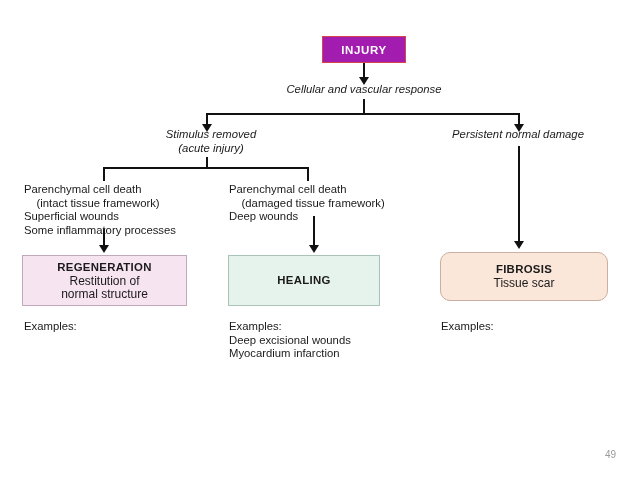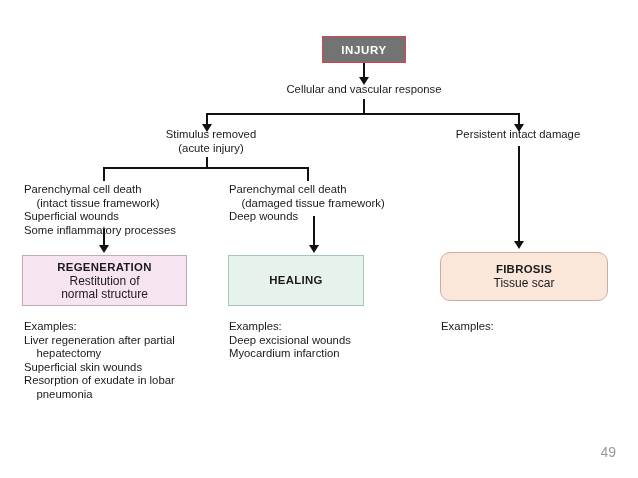--- a/index.html
+++ b/index.html
@@ -17,30 +17,30 @@
   }
 
   
   .txt {
     position: absolute;
     color: #1a1a1a;
     font-size: 11.3px;
     line-height: 13.6px;
     white-space: pre;
   }
-  .txt.center { text-align: center; }
+  .txt.center { text-align: center; font-style: italic; }
 
   
   .injury-box {
     position: absolute;
     left: 322px;
     top: 36px;
     width: 84px;
     height: 27px;
-    background: #737373;
+    background: #a21caf;
     border: 1px solid #d8434c;
     box-sizing: border-box;
     display: flex;
     align-items: center;
     justify-content: center;
   }
   .injury-label {
     color: #ffffff;
     font-size: 11.5px;
     font-weight: bold;
@@ -77,21 +77,21 @@
     left: 22px;
     top: 255px;
     width: 165px;
     height: 51px;
     background: #f7e4f1;
     border-color: #bfa9bb;
   }
   #box-healing {
     left: 228px;
     top: 255px;
-    width: 136px;
+    width: 152px;
     height: 51px;
     background: #e6f3ec;
     border-color: #a9c4b6;
   }
   #box-fibrosis {
     left: 440px;
     top: 252px;
     width: 168px;
     height: 49px;
     background: #fbe6da;
@@ -114,21 +114,21 @@
     border-left: 5px solid transparent;
     border-right: 5px solid transparent;
     border-top: 8px solid #111111;
   }
 
   
   #page-number {
     position: absolute;
     right: 22px;
     bottom: 18px;
-    font-size: 14px;
+    font-size: 10px;
     color: #9a9a9a;
   }
 </style>
 </head>
 <body>
 
 <div id="canvas">
 
   <div class="injury-box">
     <span class="injury-label">INJURY</span>
@@ -144,21 +144,21 @@
   <div class="line hline" style="left:206px; top:113px; width:314px;"></div>
 
   <div class="line vline" style="left:206px; top:113px; height:12px;"></div>
   <div class="arrowhead" style="left:202px; top:124px;"></div>
 
   <div class="line vline" style="left:518px; top:113px; height:12px;"></div>
   <div class="arrowhead" style="left:514px; top:124px;"></div>
 
   <div class="txt center" style="left:136px; top:128px; width:150px;"><span>Stimulus removed</span><br><span>(acute injury)</span></div>
 
-  <div class="txt center" style="left:438px; top:128px; width:160px;">Persistent intact damage</div>
+  <div class="txt center" style="left:438px; top:128px; width:160px;">Persistent normal damage</div>
 
   <div class="line vline" style="left:206px; top:157px; height:12px;"></div>
   <div class="line hline" style="left:103px; top:167px; width:206px;"></div>
   <div class="line vline" style="left:103px; top:167px; height:14px;"></div>
   <div class="line vline" style="left:307px; top:167px; height:14px;"></div>
 
   <div class="txt" style="left:24px; top:183px; width:200px;">Parenchymal cell death
     (intact tissue framework)
 Superficial wounds
 Some inflammatory processes</div>
@@ -184,25 +184,21 @@
 
   <div class="outcome" id="box-healing">
     <div class="title">HEALING</div>
   </div>
 
   <div class="outcome" id="box-fibrosis">
     <div class="title">FIBROSIS</div>
     <div class="sub">Tissue scar</div>
   </div>
 
-  <div class="txt" style="left:24px; top:320px; width:215px;"><span>Examples:</span><br><span>Liver regeneration after partial
-    hepatectomy
-Superficial skin wounds
-Resorption of exudate in lobar
-    pneumonia</span></div>
+  <div class="txt" style="left:24px; top:320px; width:215px;"><span>Examples:</span><br></div>
 
   <div class="txt" style="left:229px; top:320px; width:200px;"><span>Examples:</span><br><span>Deep excisional wounds
 Myocardium infarction</span></div>
 
   <div class="txt" style="left:441px; top:320px; width:195px;"><span>Examples:</span><br></div>
 
   <div id="page-number">49</div>
 
 </div>
 

